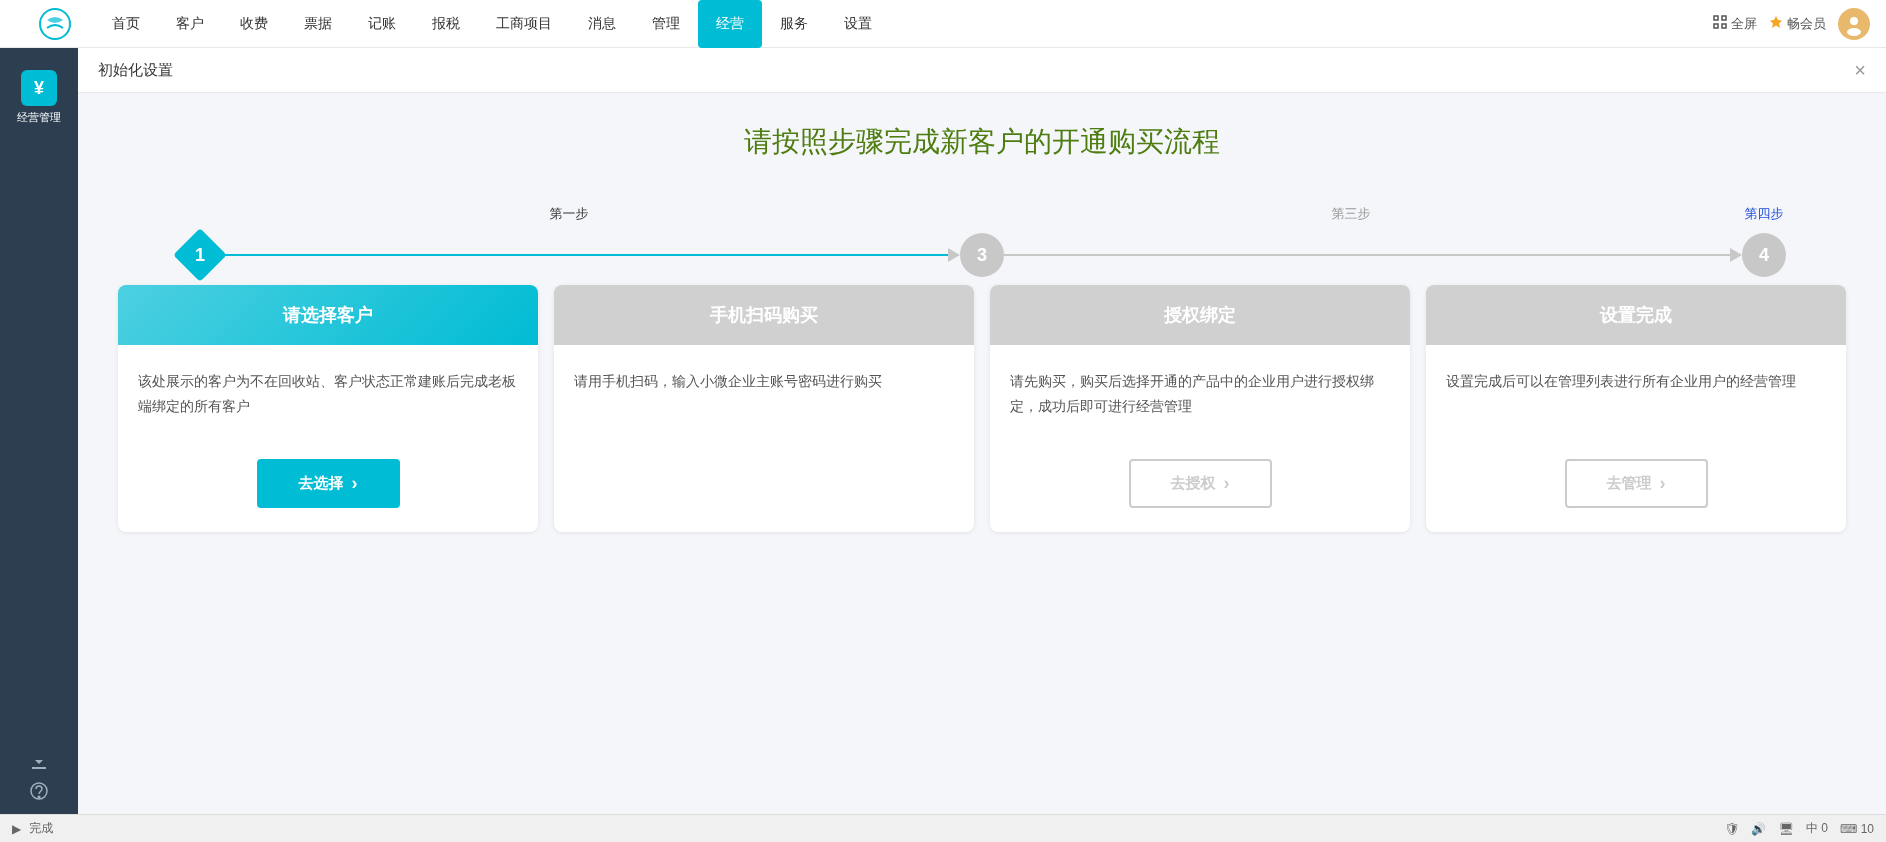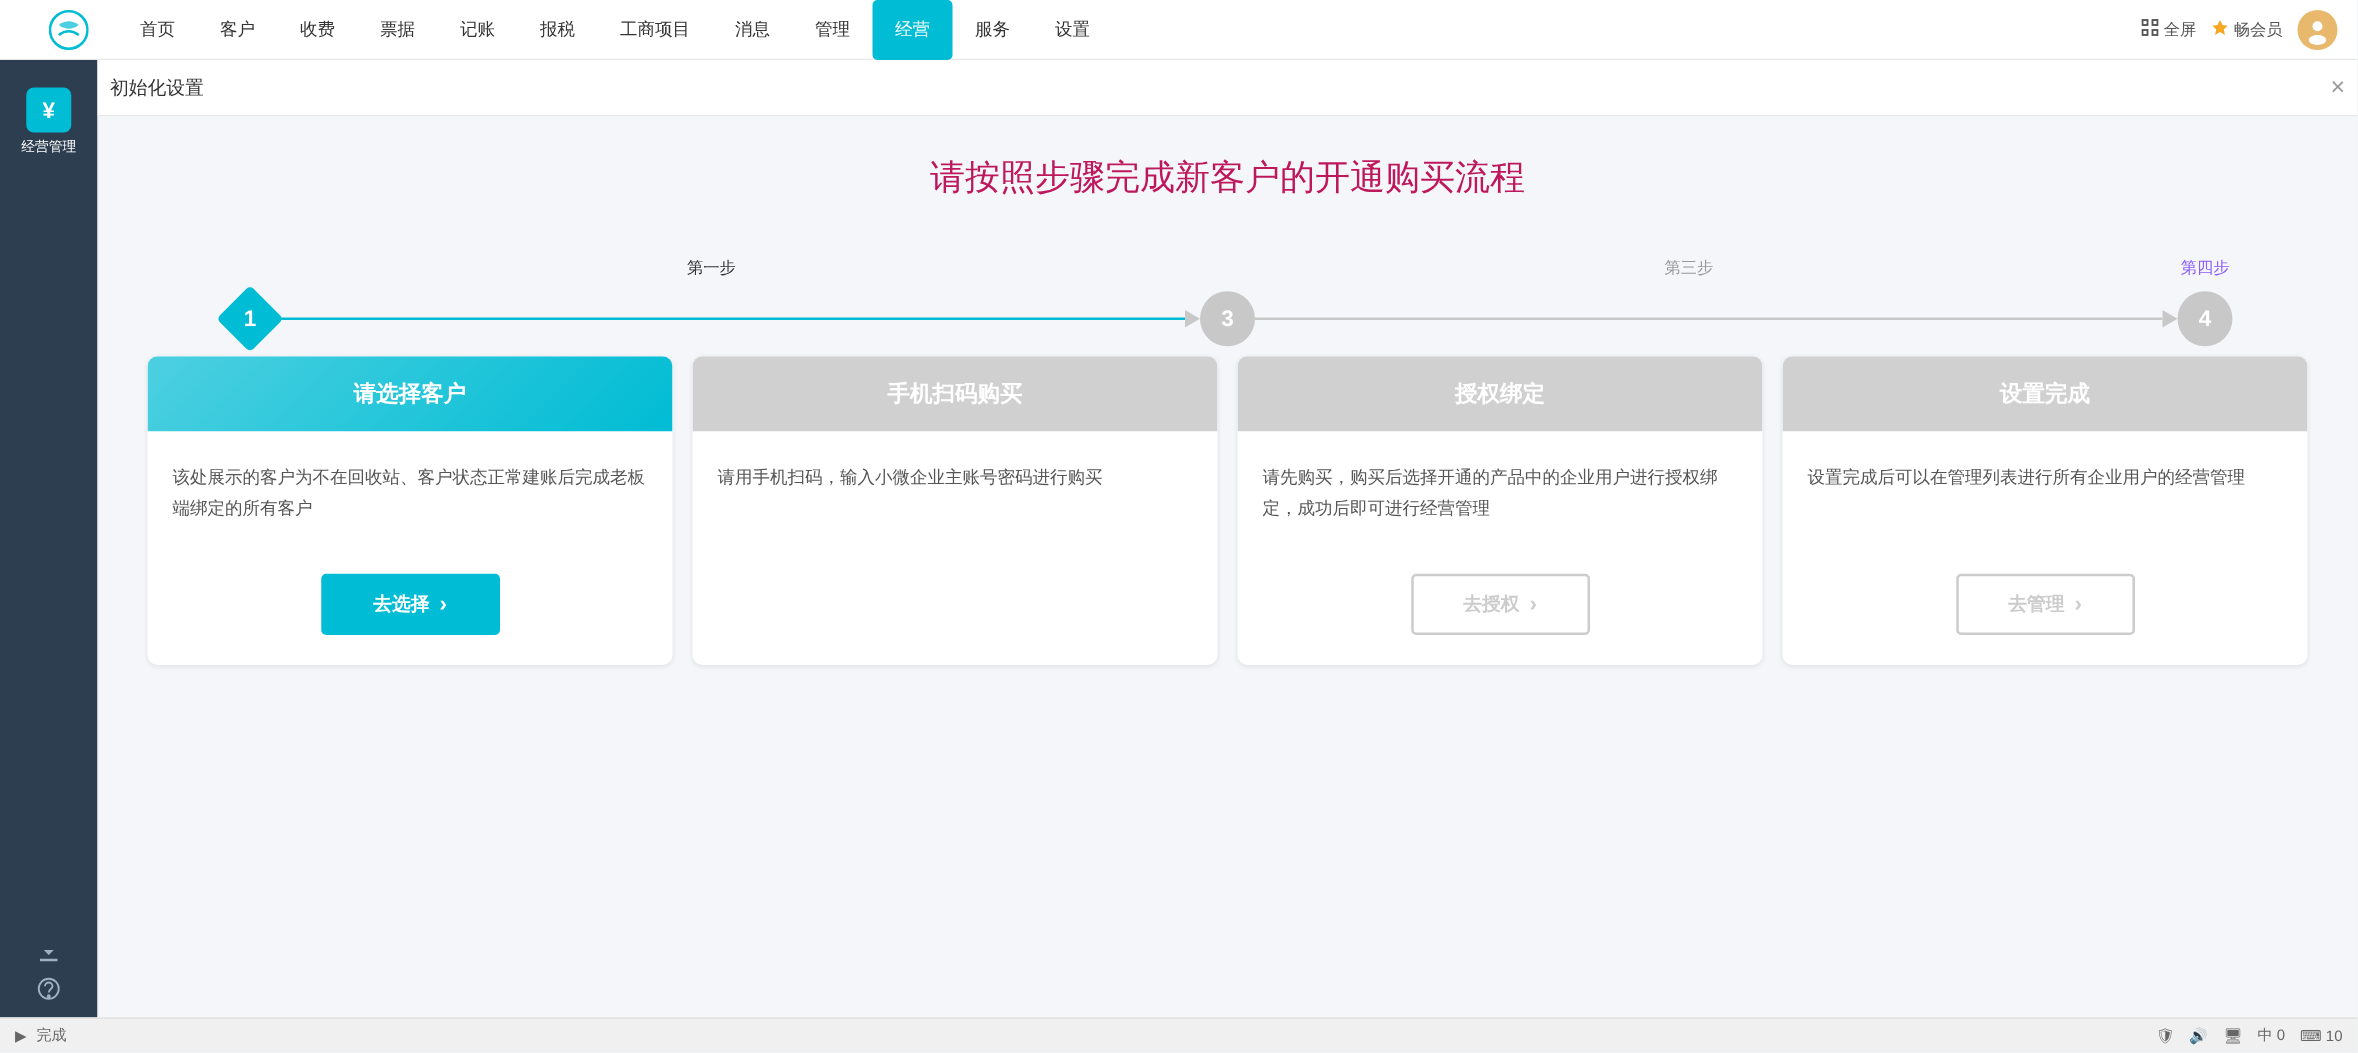--- a/index.html
+++ b/index.html
@@ -41,31 +41,31 @@
     .sidebar-bottom-item { color:#a0b0c0; cursor:pointer; display:flex; flex-direction:column; align-items:center; gap:4px; font-size:11px; }
 
     
     .main-content {
       position:absolute; left:78px; top:48px; right:0; bottom:28px;
       background:#f5f6fa; overflow:auto;
     }
 
     
     .page-header {
-      background:#fff; padding:12px 10px; display:flex; align-items:center;
+      background:#fff; padding:12px 20px; display:flex; align-items:center;
       border-bottom:1px solid #e8e8e8; justify-content:space-between;
     }
     .page-title { font-size:15px; color:#333; }
     .close-btn { cursor:pointer; font-size:20px; color:#999; line-height:1; }
 
     
     .content-area { padding:30px 40px; }
 
     .flow-title {
-      text-align:center; font-size:28px; color:#be185d; font-weight:normal;
+      text-align:center; font-size:28px; color:#4d7c0f; font-weight:normal;
       margin-bottom:40px;
     }
 
     
     .cards-row {
       display:flex; gap:16px; margin-top:0;
     }
 
     .step-card {
       flex:1; background:#fff; border-radius:8px; overflow:hidden;
@@ -215,21 +215,21 @@
       <div style="display:flex;flex-direction:column;align-items:center;flex:1;">
         <div style="font-size:13px;color:#999;margin-bottom:10px;">第三步</div>
         <div style="display:flex;align-items:center;width:100%;">
           <div style="width:44px;height:44px;border-radius:50%;background:#c8c8c8;display:flex;align-items:center;justify-content:center;font-size:18px;font-weight:bold;color:#fff;flex-shrink:0;">3</div>
           <div style="flex:1;height:2px;background:#c8c8c8;"></div>
           <div style="width:0;height:0;border-top:7px solid transparent;border-bottom:7px solid transparent;border-left:12px solid #c8c8c8;"></div>
         </div>
       </div>
 
       <div style="display:flex;flex-direction:column;align-items:center;">
-        <div style="font-size:13px;color:#8b5cf6;margin-bottom:10px;">第四步</div>
+        <div style="font-size:13px;color:#1d4ed8;margin-bottom:10px;">第四步</div>
         <div style="display:flex;align-items:center;">
           <div style="width:44px;height:44px;border-radius:50%;background:#c8c8c8;display:flex;align-items:center;justify-content:center;font-size:18px;font-weight:bold;color:#fff;">4</div>
         </div>
       </div>
     </div>
 
     <div class="cards-row">
 
       <div class="step-card">
         <div class="card-header active">请选择客户</div>

